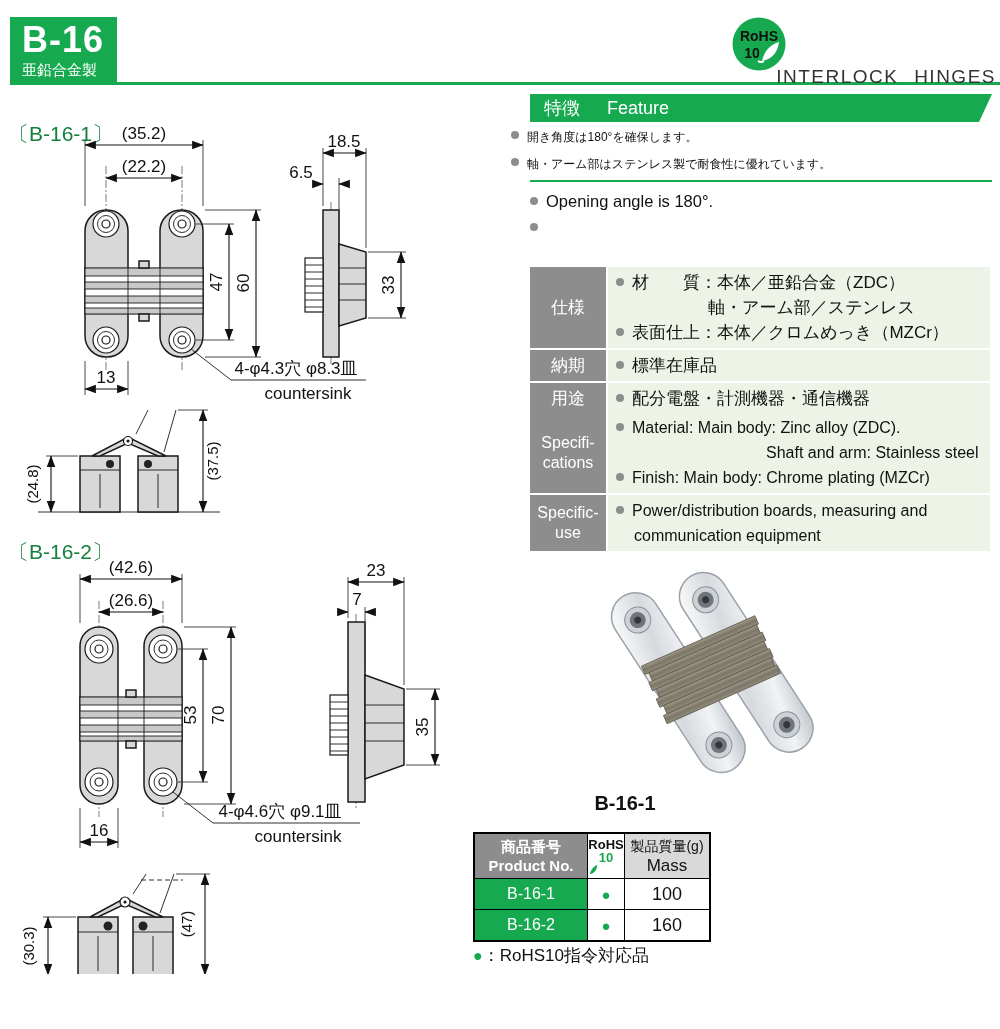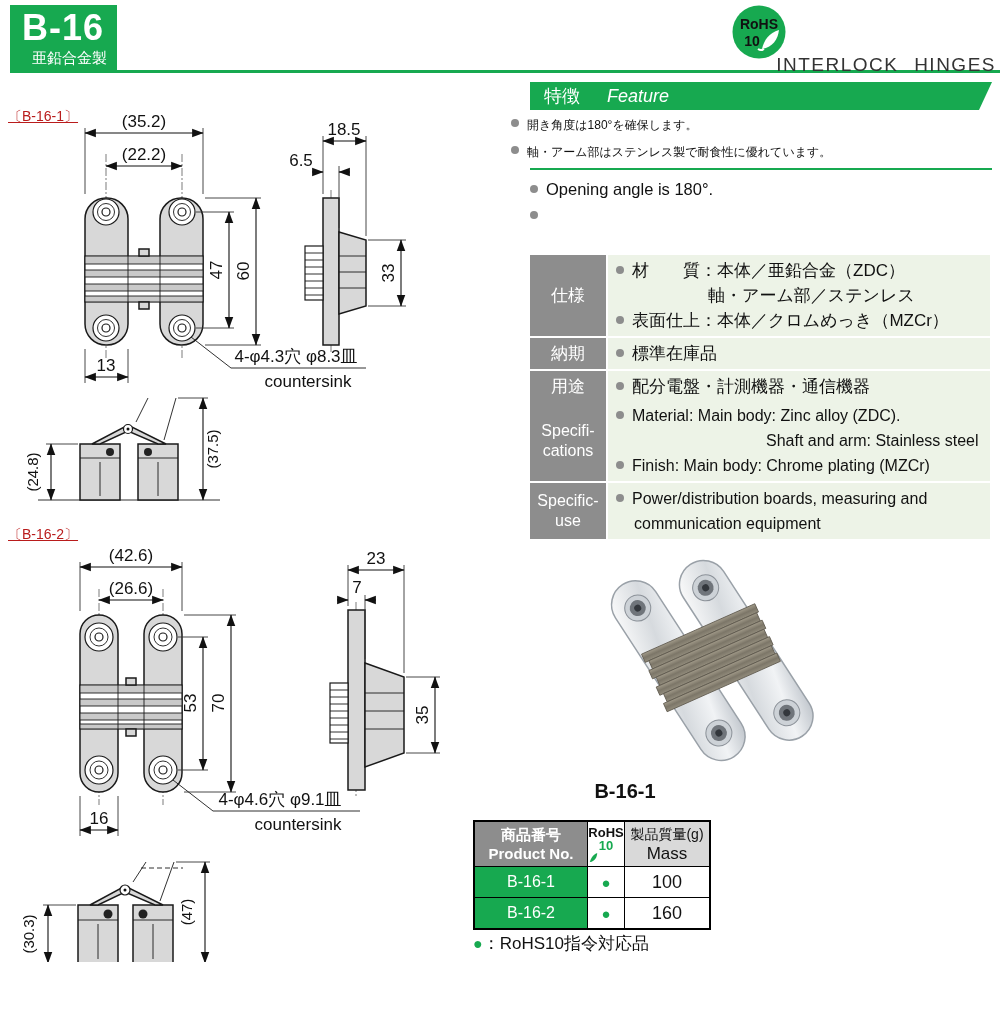--- a/index.html
+++ b/index.html
@@ -1,54 +1,54 @@
 <!DOCTYPE html>
 <html><head>
 <meta charset="utf-8">
 <style>
   html,body{margin:0;padding:0;background:#fff;}
   .page{position:relative;width:1000px;height:962px;background:#fff;overflow:hidden;
-        font-family:"Liberation Sans","DejaVu Sans",sans-serif;color:#111;}
+        font-family:"Liberation Sans","DejaVu Sans",sans-serif;color:#111;margin-top:12px;}
   .abs{position:absolute;}
 
   
   .code-box{left:10px;top:5px;width:107px;height:66px;background:#17a950;color:#fff;}
   .code-big{font-size:36px;font-weight:bold;line-height:40px;padding:3px 0 0 12px;letter-spacing:1px;}
-  .code-mat{font-size:15px;padding-left:12px;line-height:20px;text-align:center;}
+  .code-mat{font-size:15px;padding-left:12px;line-height:20px;}
   .top-rule{left:10px;top:70px;width:990px;height:3px;background:#17a950;}
   .category{left:640px;top:54px;width:356px;text-align:right;font-size:19px;color:#333;
             letter-spacing:1.5px;word-spacing:9px;}
   .rohs-badge{left:731px;top:4px;width:56px;height:56px;}
 
   
   .feature-bar{left:530px;top:82px;width:462px;height:28px;background:#17a950;color:#fff;
                font-size:18px;line-height:28px;padding-left:14px;box-sizing:border-box;
                clip-path:polygon(0 0,100% 0,calc(100% - 13px) 100%,0 100%);}
-  .feature-bar .en{margin-left:22px;font-style:italic;}
+  .feature-bar .en{margin-left:22px;}
   .fjp{left:511px;top:112px;width:470px;font-size:12px;line-height:27px;}
   .fsep{left:530px;top:168px;width:462px;height:2px;background:#17a950;}
   .fen{left:530px;top:176px;width:470px;font-size:16.5px;line-height:26px;}
   .li{padding-left:18px;text-indent:-18px;}
   .blt{display:inline-block;width:8px;height:8px;border-radius:50%;background:#8d8d8d;
        margin-right:8px;vertical-align:2px;text-indent:0;}
 
   
   .spec{left:530px;top:255px;width:460px;display:flex;flex-direction:column;gap:2px;}
   .spec2{top:400px;}
   .spec-row{display:flex;gap:2px;}
   .spec-label{width:76px;background:#8d8d8d;color:#fff;display:flex;flex-direction:column;
               align-items:center;justify-content:center;font-size:17px;line-height:21px;text-align:center;flex:none;}
   .spec2 .spec-label{font-size:16px;line-height:20px;}
   .spec-body{flex:1;background:#edf3e7;padding:3px 6px 3px 8px;font-size:17px;line-height:25px;}
   .spec2 .spec-body{font-size:16px;line-height:25px;}
   .ind-ja{padding-left:92px;}
   .ind-en{padding-left:150px;}
 
   
-  .dwg-label{font-size:14px;color:#b91c1c;text-decoration:underline;}
+  .dwg-label{font-size:21px;color:#15803d;}
   svg{display:block;}
   svg text{font-family:"Liberation Sans","DejaVu Sans",sans-serif;fill:#111;}
   .dt{font-size:17px;}
   .dts{font-size:15px;}
   .dn{font-size:17px;}
   .oln{fill:#d8d8d8;stroke:#1a1a1a;stroke-width:1.5;}
   .oln2{fill:#fff;stroke:#1a1a1a;stroke-width:1.2;}
   .thin{stroke:#1a1a1a;stroke-width:0.9;fill:none;}
   .ext{stroke:#333;stroke-width:0.9;fill:none;}
   .dim{stroke:#111;stroke-width:1.1;fill:none;}

